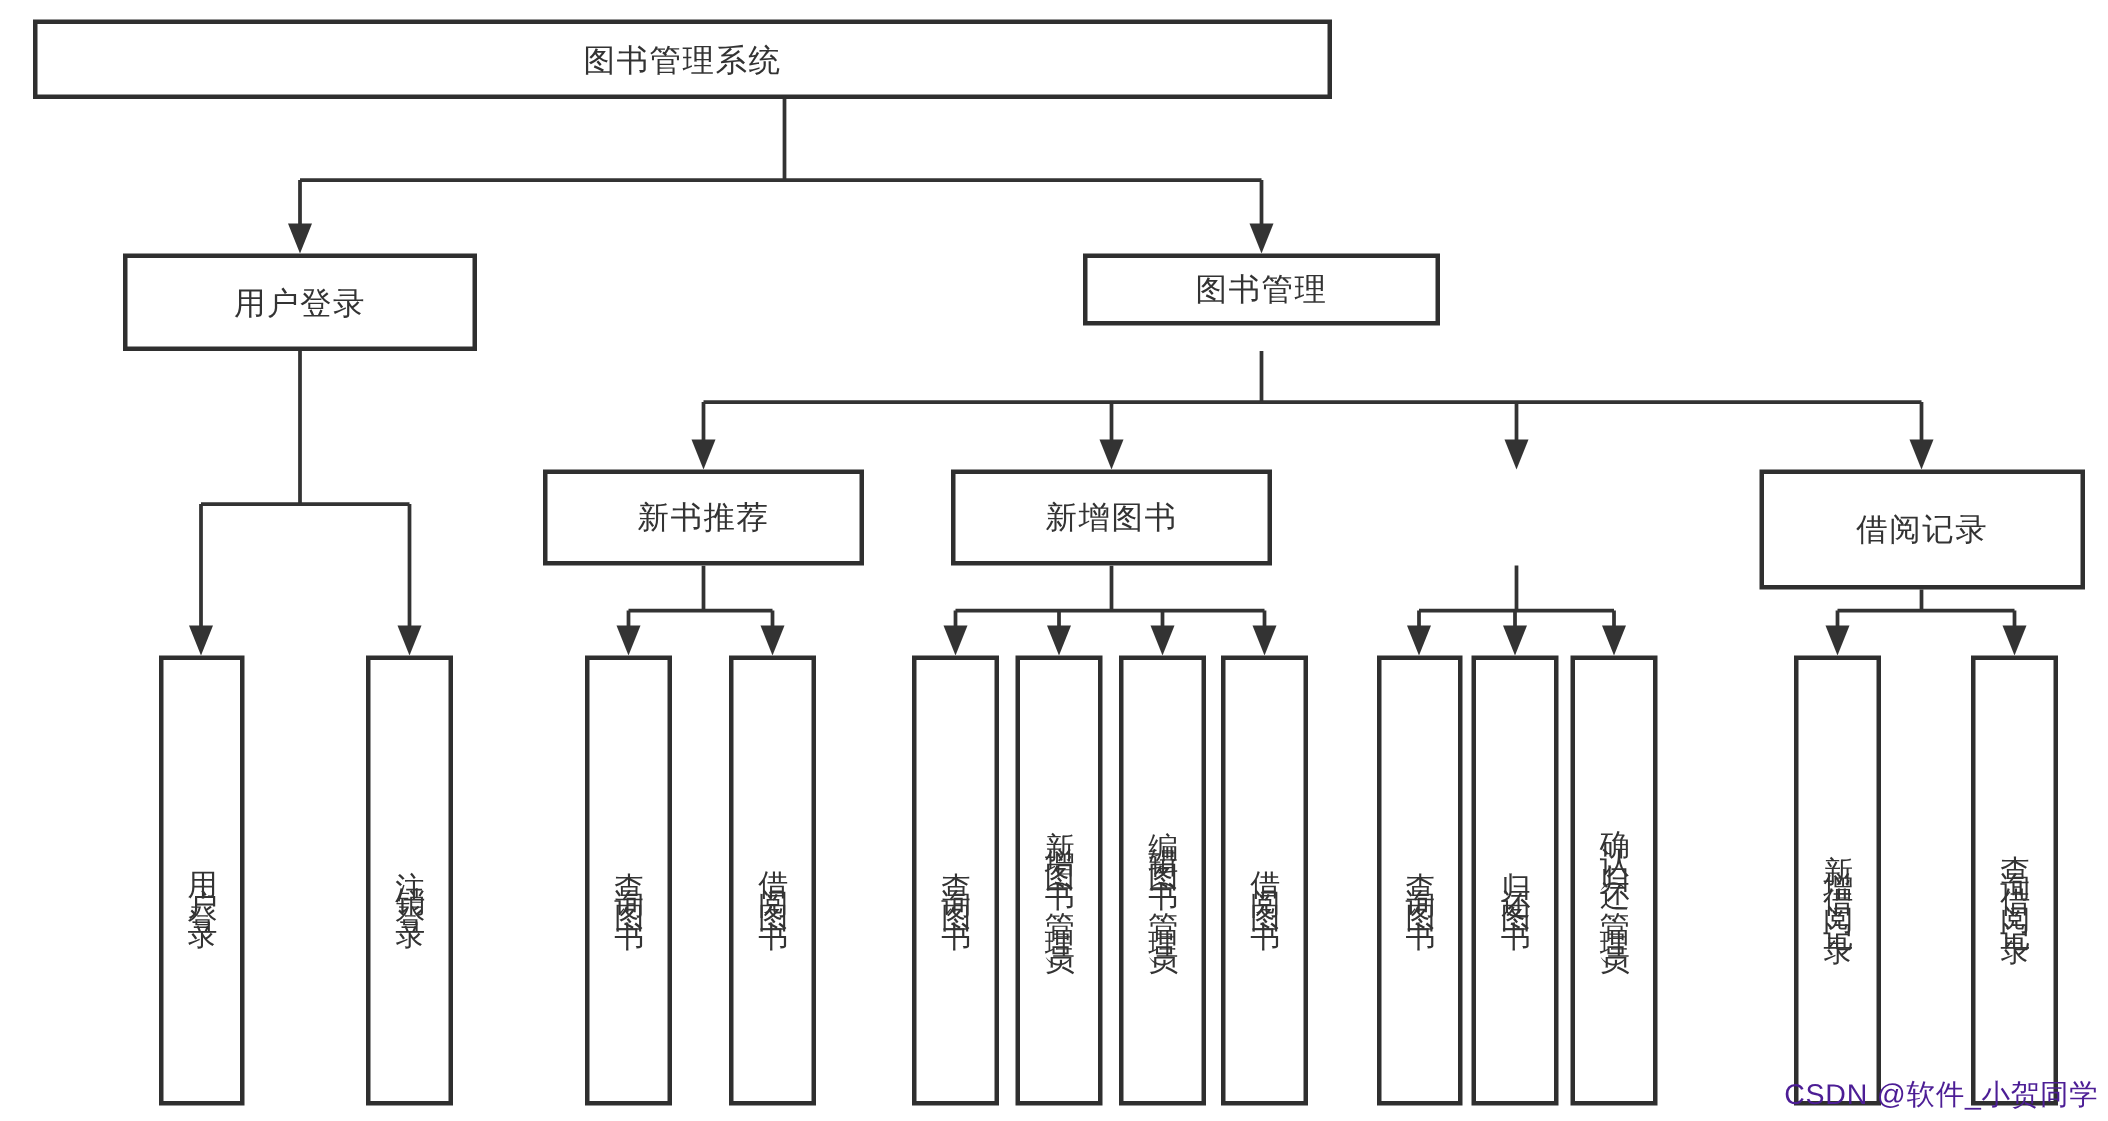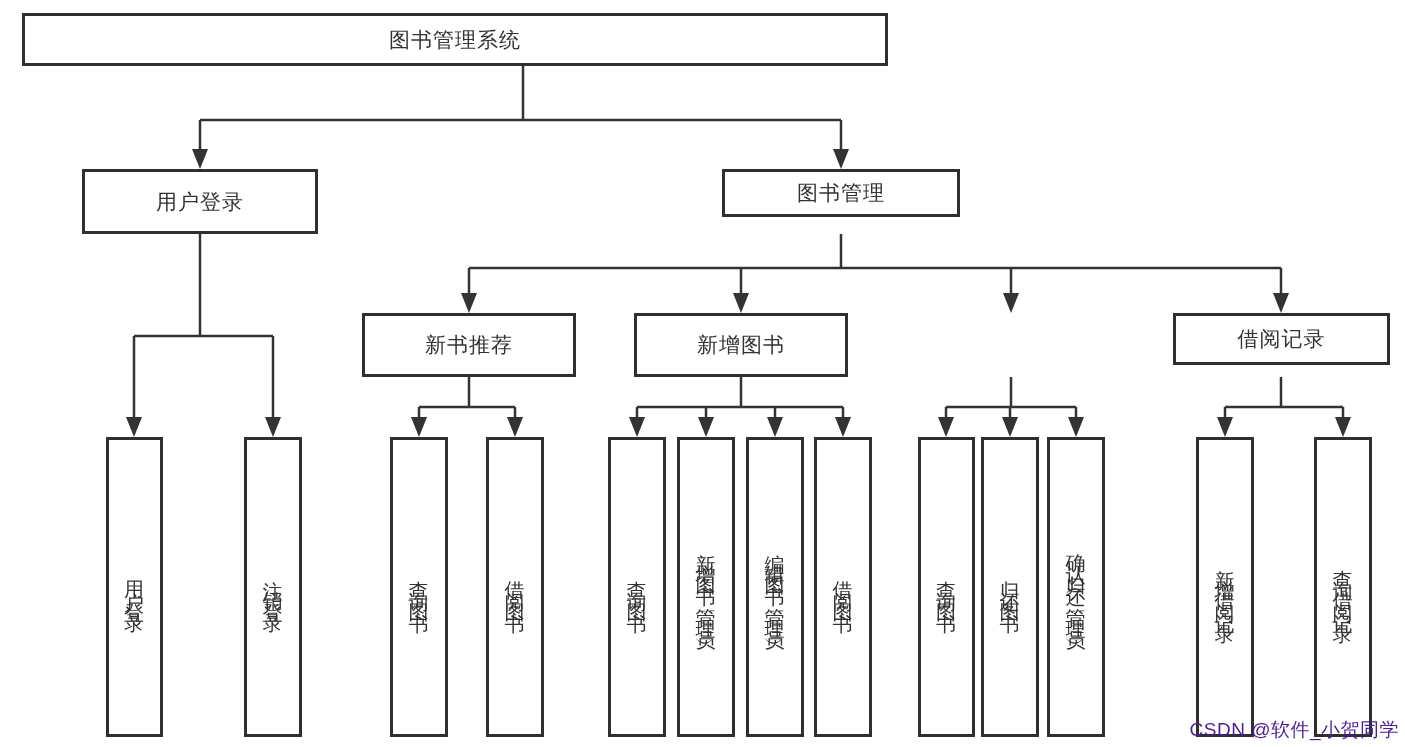--- a/index.html
+++ b/index.html
@@ -126,21 +126,21 @@
   <div class="box h-box" style="left:722px;top:169px;width:238px;height:48px;">
     <span>图书管理</span>
   </div>
 
   <div class="box h-box" style="left:362px;top:313px;width:214px;height:64px;">
     <span>新书推荐</span>
   </div>
   <div class="box h-box" style="left:634px;top:313px;width:214px;height:64px;">
     <span>新增图书</span>
   </div>
-  <div class="box h-box" style="left:1173px;top:313px;width:217px;height:52px;">
+  <div class="box h-box" style="left:1173px;top:313px;width:217px;height:80px;">
     <span>借阅记录</span>
   </div>
 
   <div class="box v-box" style="left:106px;top:437px;width:57px;height:300px;">
     <span>用户登录</span>
   </div>
   <div class="box v-box" style="left:244px;top:437px;width:58px;height:300px;">
     <span>注销登录</span>
   </div>
 

